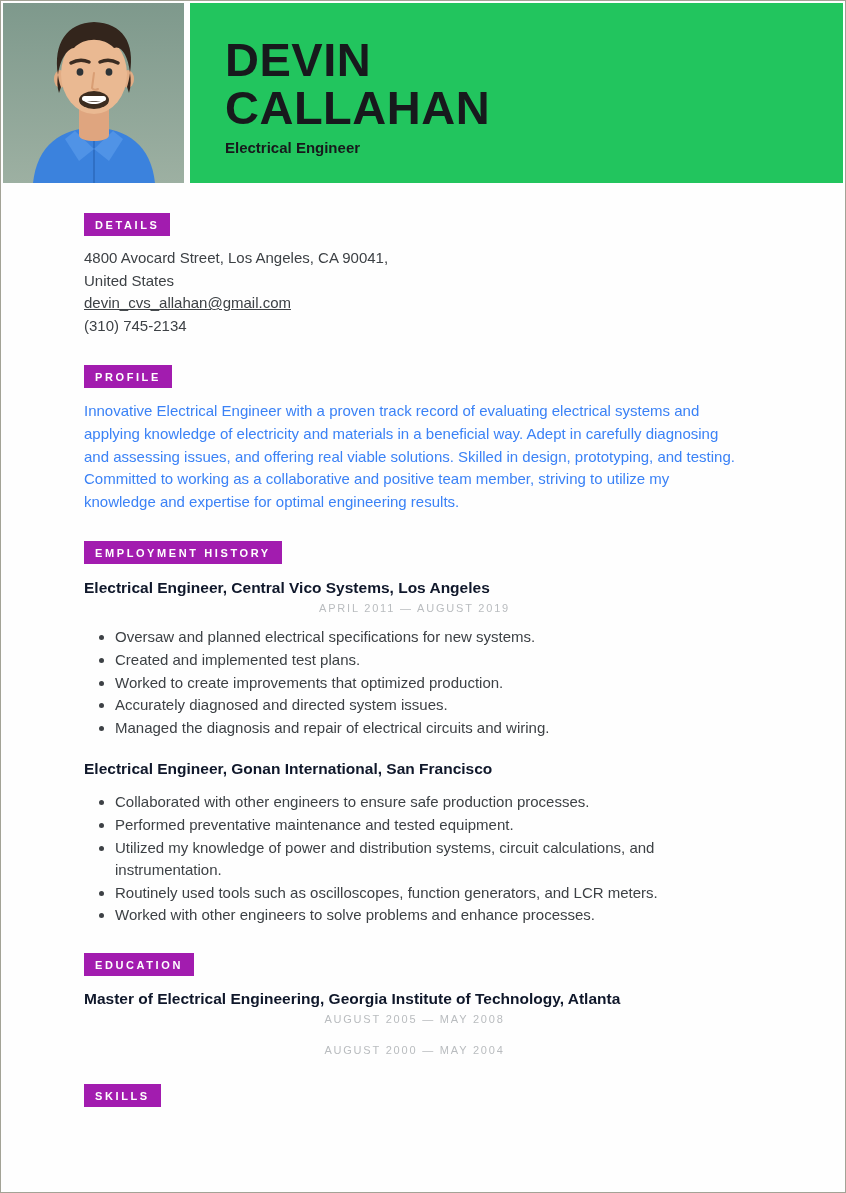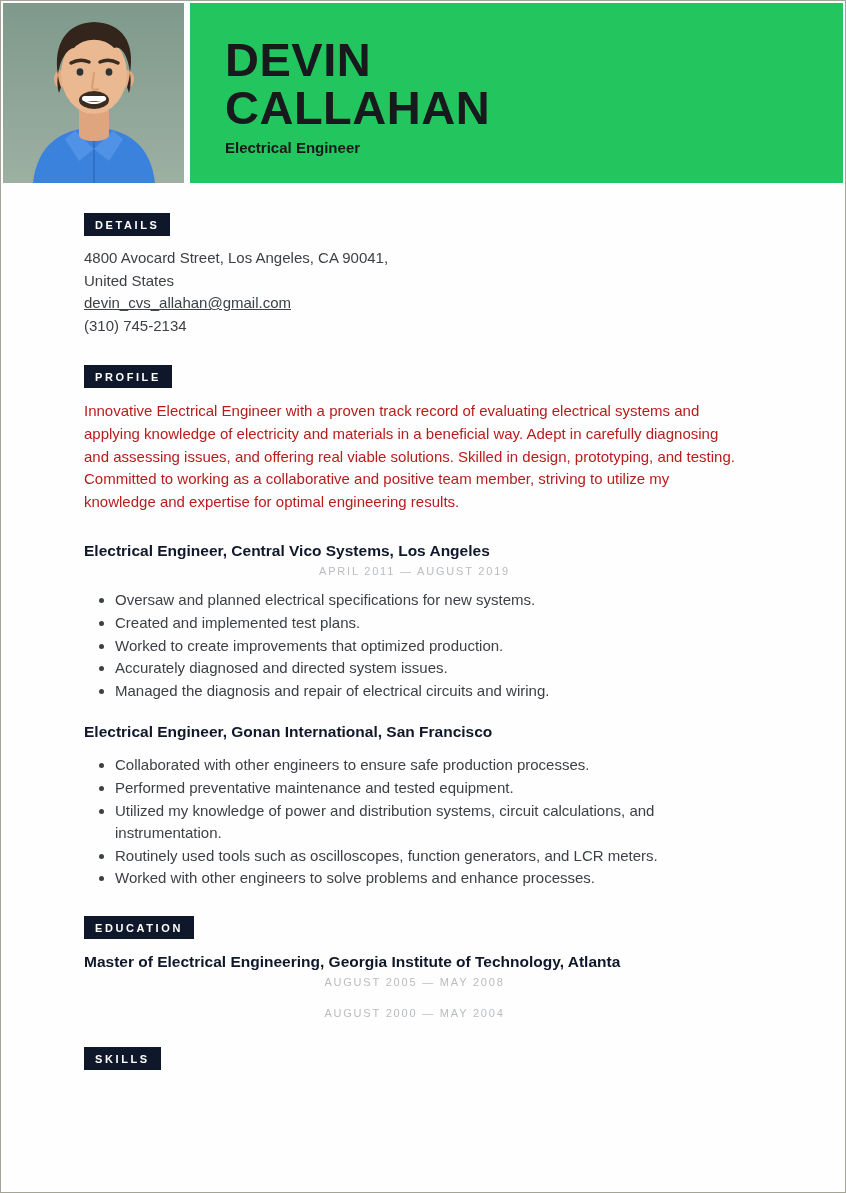--- a/index.html
+++ b/index.html
@@ -30,31 +30,31 @@
     font-size: 47px; font-weight: 700; line-height: 48px;
     color: #17191c; letter-spacing: 0.5px;
   }
   .subtitle {
     margin-top: 7px; font-size: 15px; font-weight: 700; color: #17191c;
   }
   
   .main { padding: 0 98px 0 81px; }
   .badge {
     display: inline-block;
-    background: #0f172a; color: #ffffff;
+    background: #a21caf; color: #ffffff;
     font-size: 11px; font-weight: 700; letter-spacing: 2.6px;
     padding: 6px 11px 5px 11px;
   }
   .section-details    { margin-top: 30px; }
   .section-profile    { margin-top: 28px; }
   .section-employment { margin-top: 28px; }
   .section-education  { margin-top: 26px; }
   .section-skills     { margin-top: 28px; text-decoration: underline; }
 
-  .body-text { font-size: 15px; line-height: 22.6px; color: #b91c1c; }
+  .body-text { font-size: 15px; line-height: 22.6px; color: #3b82f6; }
 
   .details-block { margin-top: 11px; }
   .details-line { font-size: 15px; line-height: 22.6px; color: #3d4145; }
   .email-link { color: #3d4145; text-decoration: underline; cursor: pointer; }
 
   .profile-text { margin-top: 12px; max-width: 668px; }
 
   .job { margin-top: 14px; }
   .job + .job { margin-top: 20px; }
   .item-title { font-size: 15.5px; font-weight: 700; color: #0f172a; line-height: 20px; }
@@ -148,20 +148,21 @@
         <div class="details-line">(310) 745-2134</div>
       </div>
     </div>
 
     <div class="section-profile">
       <span class="badge">PROFILE</span>
       <p class="body-text profile-text">Innovative Electrical Engineer with a proven track record of evaluating electrical systems and applying knowledge of electricity and materials in a beneficial way. Adept in carefully diagnosing and assessing issues, and offering real viable solutions. Skilled in design, prototyping, and testing. Committed to working as a collaborative and positive team member, striving to utilize my knowledge and expertise for optimal engineering results.</p>
     </div>
 
     <div class="section-employment">
+      <span class="badge">EMPLOYMENT HISTORY</span>
 
       <div class="job">
         <div class="item-title">Electrical Engineer, Central Vico Systems, Los Angeles</div>
         <div class="item-dates">APRIL 2011 — AUGUST 2019</div>
         <ul class="bullets">
           <li>Oversaw and planned electrical specifications for new systems.</li>
           <li>Created and implemented test plans.</li>
           <li>Worked to create improvements that optimized production.</li>
           <li>Accurately diagnosed and directed system issues.</li>
           <li>Managed the diagnosis and repair of electrical circuits and wiring.</li>

